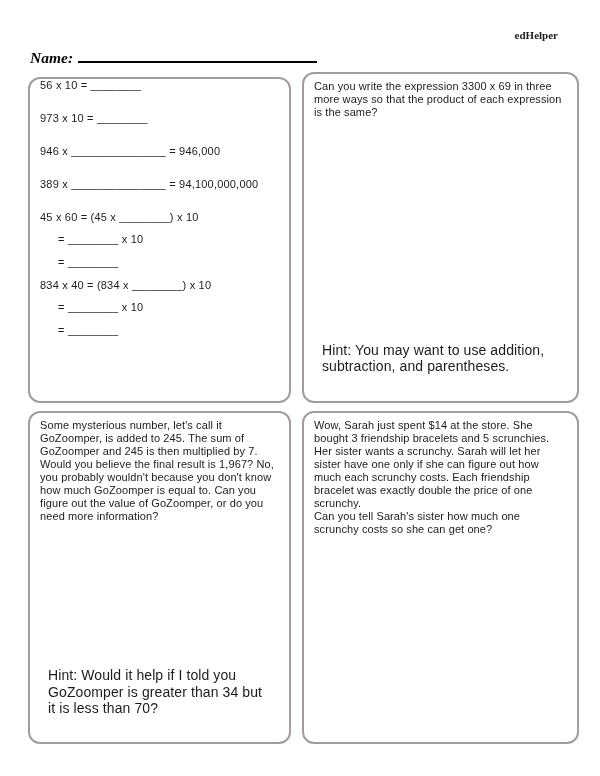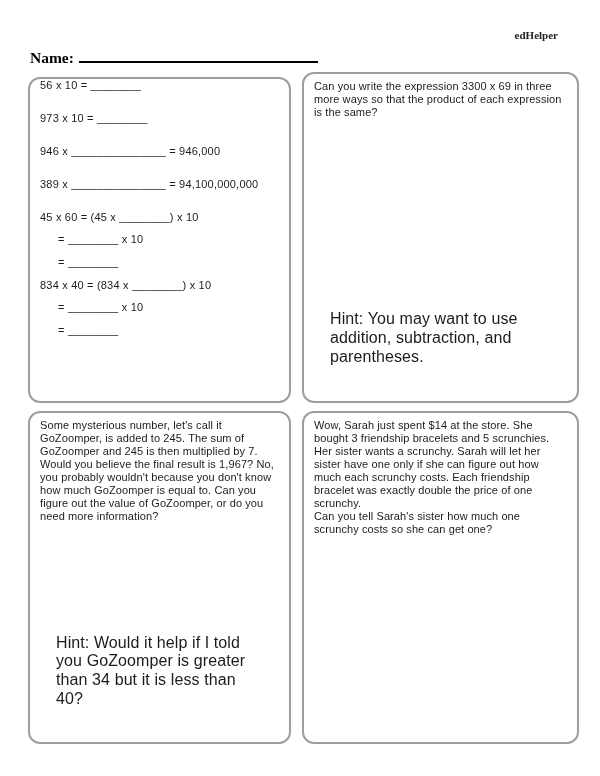--- a/index.html
+++ b/index.html
@@ -23,20 +23,21 @@
     font-family: "Liberation Serif", serif;
     font-size: 11px;
     color: #222;
     font-weight: bold;
   }
   .name-row {
     position: absolute;
     top: 48px;
     left: 30px;
     white-space: nowrap;
+    font-style: italic;
   }
   .name-label {
     font-family: "Liberation Serif", serif;
     font-weight: bold;
     font-size: 15.5px;
     color: #000;
   }
   .name-line {
     display: inline-block;
     width: 239px;
@@ -69,22 +70,22 @@
     margin: 0;
     font-size: 11px;
     line-height: 1.18;
     letter-spacing: 0.1px;
   }
   .hint {
     position: absolute;
     left: 10px;
     right: 10px;
     bottom: 18px;
-    margin: 16px;
-    font-size: 16px;
+    margin: 8px;
+    font-size: 14px;
     line-height: 1.18;
     letter-spacing: 0.1px;
   }
   .box-bl .hint { bottom: 17px; }
 </style>
 </head>
 <body>
 
 <div class="page">
 
@@ -107,21 +108,21 @@
     <div class="mline sub">= ________</div>
   </div>
 
   <div class="box box-tr">
     <p class="qtext">Can you write the expression 3300 x 69 in three more ways so that the product of each expression is the same?</p>
     <p class="hint">Hint: You may want to use addition, subtraction, and parentheses.</p>
   </div>
 
   <div class="box box-bl">
     <p class="qtext">Some mysterious number, let's call it GoZoomper, is added to 245.  The sum of GoZoomper and 245 is then multiplied by 7.  Would you believe the final result is 1,967?  No, you probably wouldn't because you don't know how much GoZoomper is equal to.  Can you figure out the value of GoZoomper, or do you need more information?</p>
-    <p class="hint">Hint: Would it help if I told you GoZoomper is greater than 34 but it is less than 40?</p>
+    <p class="hint">Hint: Would it help if I told you GoZoomper is greater than 34 but it is less than 70?</p>
   </div>
 
   <div class="box box-br">
     <p class="qtext">Wow, Sarah just spent $14 at the store. She bought 3 friendship bracelets and 5 scrunchies.  Her sister wants a scrunchy.  Sarah will let her sister have one only if she can figure out how much each scrunchy costs.  Each friendship bracelet was exactly double the price of one scrunchy.</p>
     <p class="qtext">Can you tell Sarah's sister how much one scrunchy costs so she can get one?</p>
   </div>
 
 </div>
 
 </body></html>

